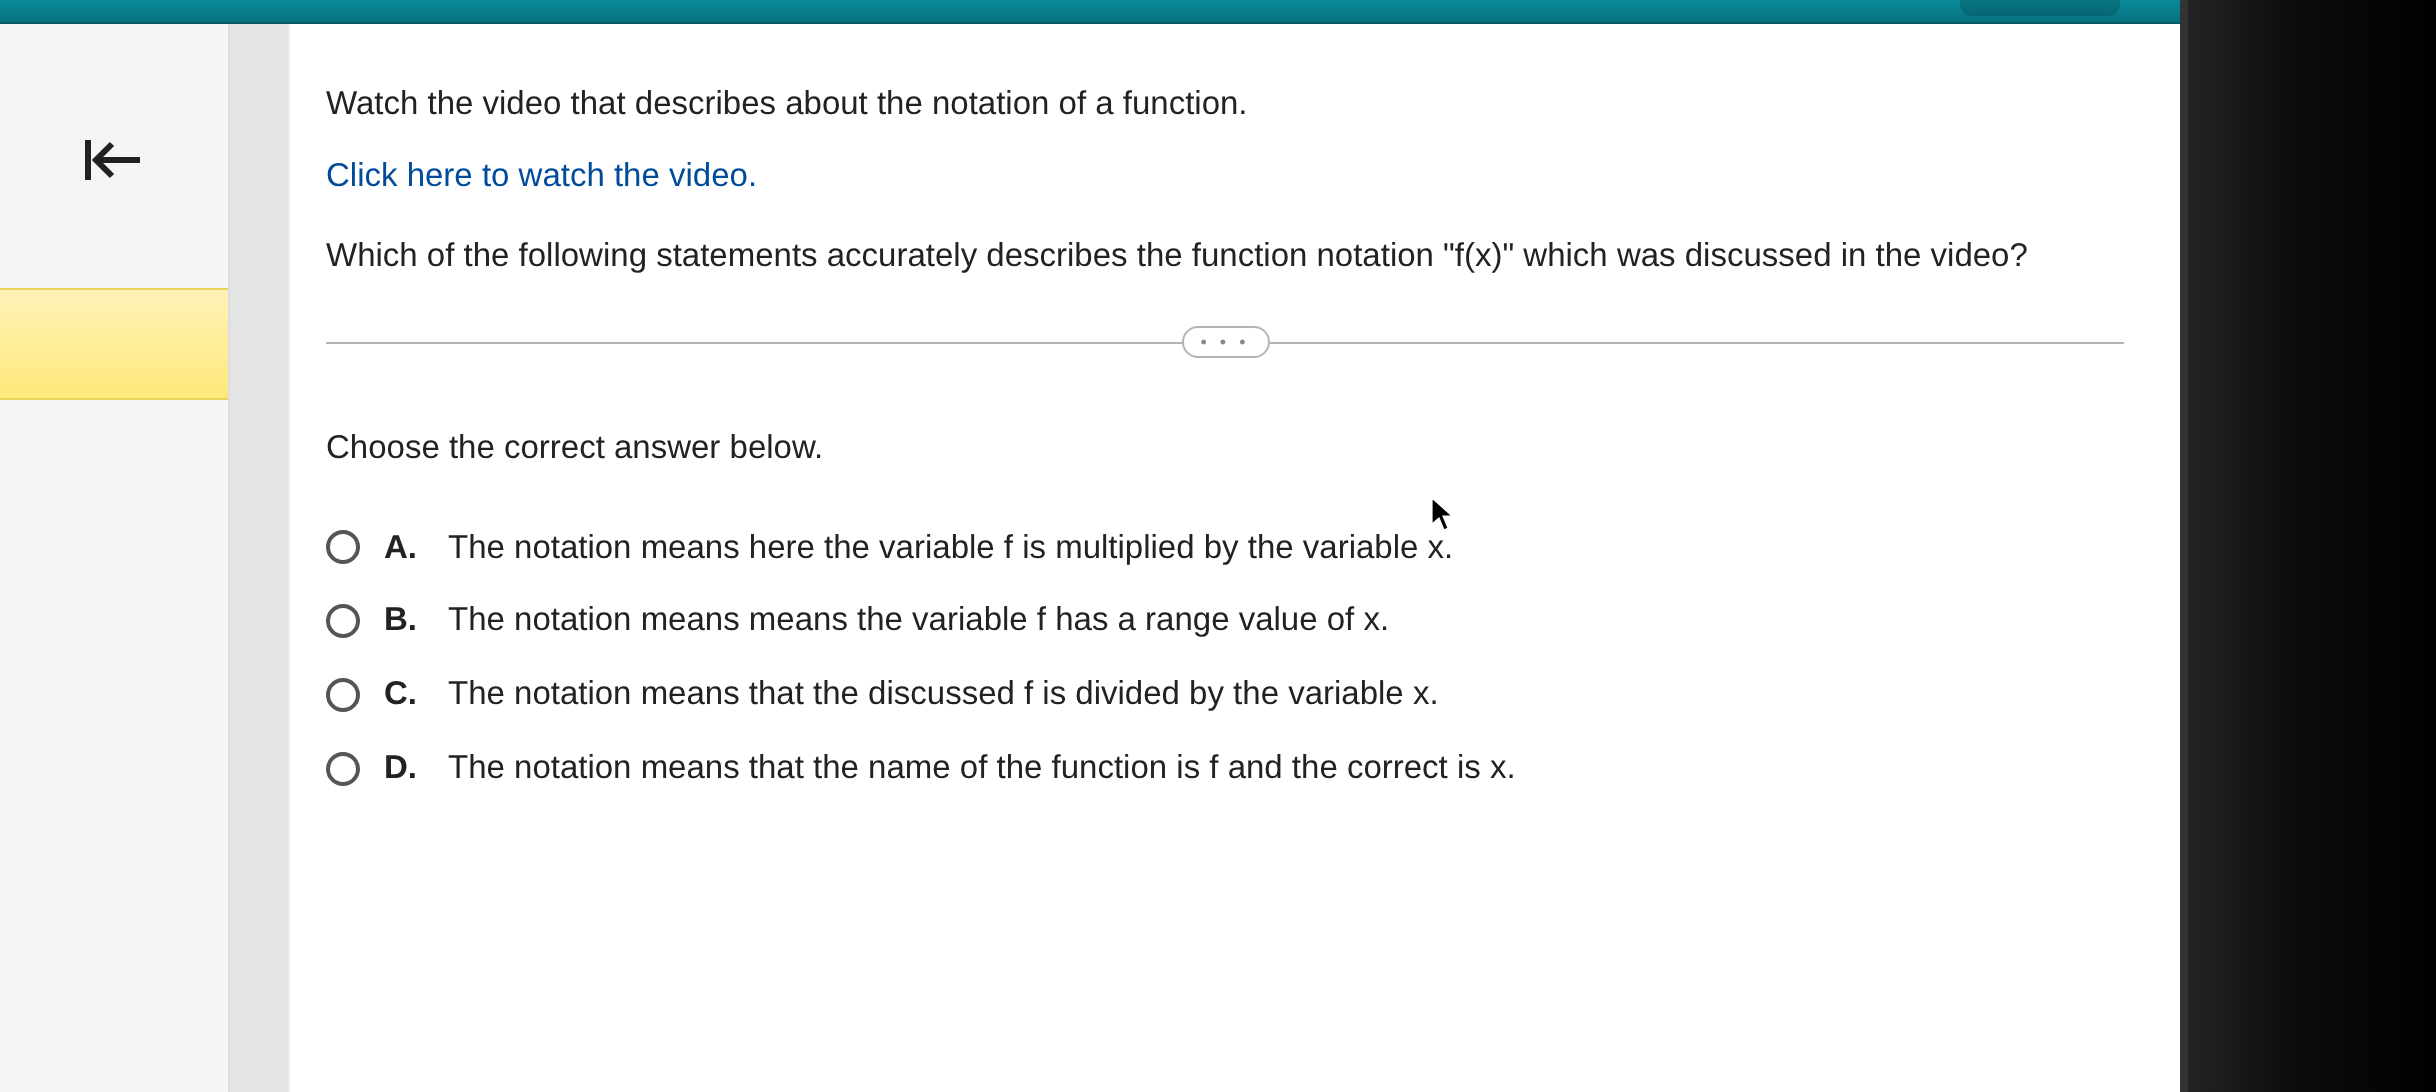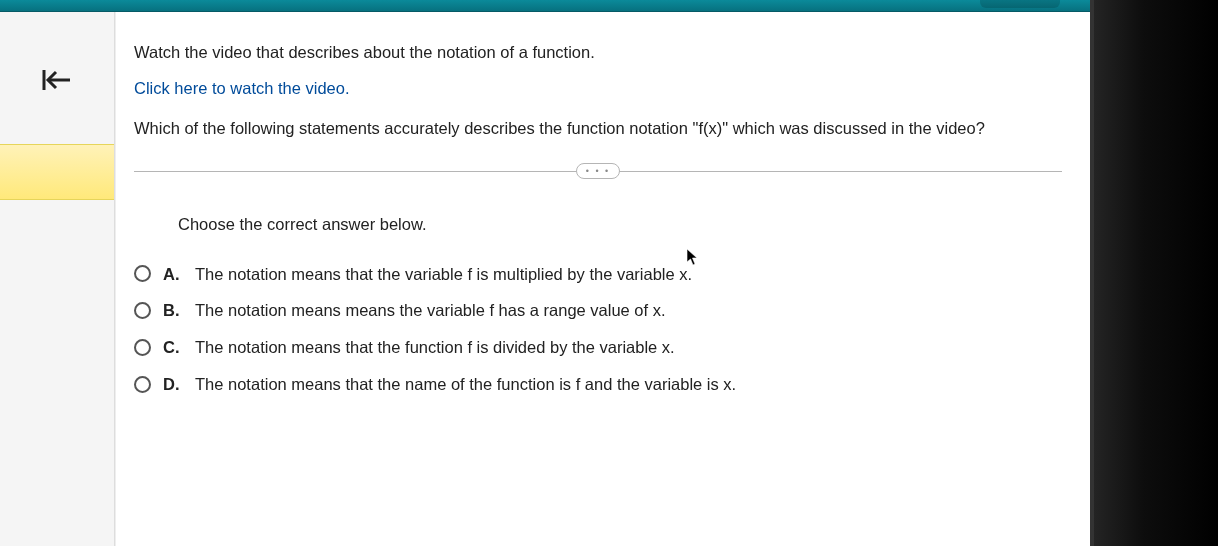--- a/index.html
+++ b/index.html
@@ -35,20 +35,21 @@
       top: -6px;
       width: 80px;
       height: 14px;
       background: rgba(0,0,0,0.15);
       border-radius: 6px;
     }
     .main-row {
       display: flex;
       height: calc(100% - 12px);
       background: #e5e5e5;
+      gap: 29px;
     }
     .sidebar {
       width: 115px;
       background: #f5f5f5;
       border-right: 1px solid #ddd;
       position: relative;
     }
     .collapse-btn {
       position: absolute;
       top: 48px;
@@ -121,21 +122,20 @@
       display: flex;
       align-items: center;
       justify-content: center;
       cursor: pointer;
       color: #888;
       font-size: 9px;
       letter-spacing: 2px;
     }
     .choose-label {
       margin-bottom: 28px;
-      margin-left: 44px;
     }
     .options {
       display: flex;
       flex-direction: column;
       gap: 12px;
     }
     .option-row {
       display: flex;
       align-items: center;
       gap: 12px;
@@ -199,36 +199,36 @@
           <div class="divider-line"></div>
           <div class="divider-pill">• • •</div>
         </div>
 
         <div class="choose-label">Choose the correct answer below.</div>
 
         <div class="options">
           <label class="option-row">
             <span class="radio"></span>
             <span class="opt-letter">A.</span>
-            <span class="opt-text">The notation means that the variable f is multiplied by the variable x.</span>
+            <span class="opt-text">The notation means here the variable f is multiplied by the variable x.</span>
           </label>
           <label class="option-row">
             <span class="radio"></span>
             <span class="opt-letter">B.</span>
             <span class="opt-text">The notation means means the variable f has a range value of x.</span>
           </label>
           <label class="option-row">
             <span class="radio"></span>
             <span class="opt-letter">C.</span>
-            <span class="opt-text">The notation means that the function f is divided by the variable x.</span>
+            <span class="opt-text">The notation means that the discussed f is divided by the variable x.</span>
           </label>
           <label class="option-row">
             <span class="radio"></span>
             <span class="opt-letter">D.</span>
-            <span class="opt-text">The notation means that the name of the function is f and the variable is x.</span>
+            <span class="opt-text">The notation means that the name of the function is f and the correct is x.</span>
           </label>
         </div>
 
         <div class="cursor-arrow">
           <svg width="14" height="18" viewBox="0 0 14 18">
             <path d="M1 1 L1 14 L4.5 11 L7 17 L9 16 L6.5 10 L11 10 Z" fill="#000" stroke="#fff" stroke-width="0.6"></path>
           </svg>
         </div>
       </div>
     </div>

